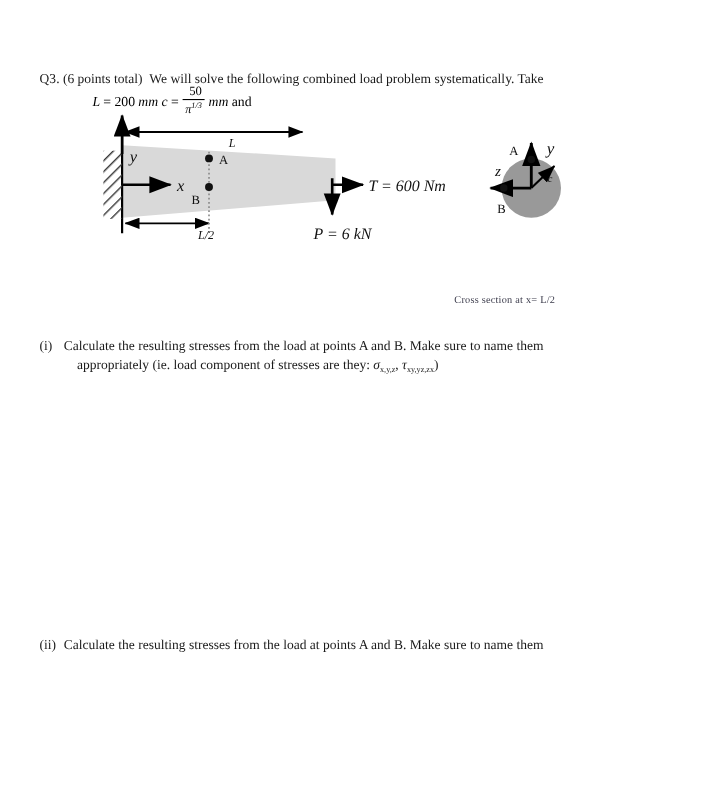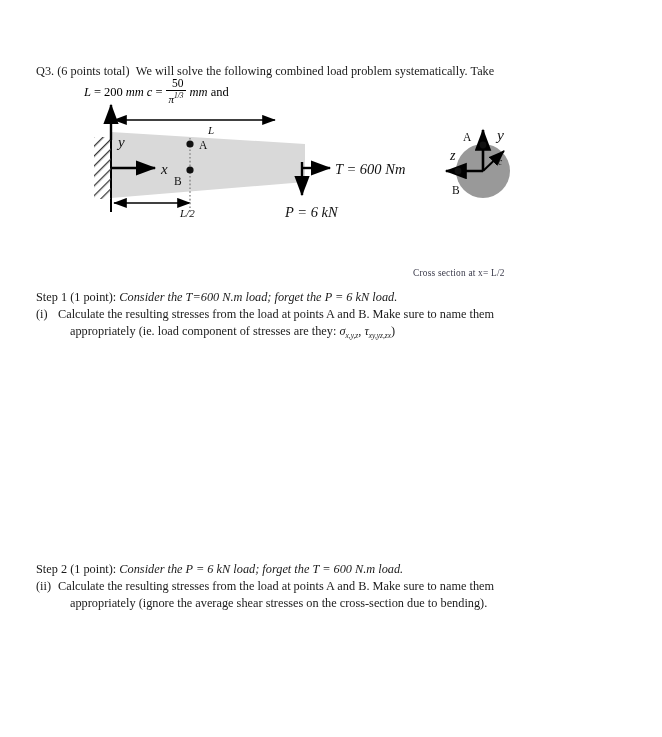--- a/index.html
+++ b/index.html
@@ -19,21 +19,21 @@
   .page { position: relative; width: 662px; height: 737px; }
 
   
   .para {
     position: absolute;
     font-size: 12.3px;
     line-height: 17px;
     color: #1a1a1a;
   }
   .ital { font-style: italic; }
-  .sub  { font-size: 7.4px; vertical-align: sub; font-style: italic; }
+  .sub  { font-size: 7.4px; vertical-align: sub; }
   .sym  { font-style: italic; }
 
   
   #q-head { left: 36px; top: 63px; width: 600px; }
 
   
   #formula {
     position: absolute;
     left: 84px; top: 78px;
     font-size: 12.5px;
@@ -192,43 +192,34 @@
       <text x="75" y="22" font-family="Liberation Serif, serif" font-size="15.5" font-style="italic" fill="#111">y</text>
       <text x="28" y="42" font-family="Liberation Serif, serif" font-size="14" font-style="italic" fill="#111">z</text>
       <text x="76" y="47" font-family="Liberation Serif, serif" font-size="9.5" font-style="italic" fill="#111">c</text>
       <text x="41" y="23" font-family="Liberation Serif, serif" font-size="11.5" fill="#111">A</text>
       <text x="30" y="76" font-family="Liberation Serif, serif" font-size="11.5" fill="#111">B</text>
     </svg>
   </div>
 
   <div id="xs-caption">Cross section at x= L/2</div>
 
-  <div class="para" id="step1-line">
-    <span>Step 1 (1 point):</span>
-    <span class="ital">Consider the  T=600 N.m load; forget the P = 6 kN load.</span>
-  </div>
 
   <div class="para" id="step1-item">
     <div class="item-row">
       <span class="item-mark">(i)</span>
       <span class="item-body">
         <span>Calculate the resulting stresses from the load at points A and B. Make sure to name them</span>
         <span class="l2"><span>appropriately (ie. load component of stresses are they: </span><span class="sym">σ</span><span class="sub">x,y,z</span><span>, </span><span class="sym">τ</span><span class="sub">xy,yz,zx</span><span>)</span></span>
       </span>
     </div>
   </div>
 
-  <div class="para" id="step2-line">
-    <span>Step 2 (1 point):</span>
-    <span class="ital">Consider the P = 6 kN load; forget the T = 600 N.m load.</span>
-  </div>
 
   <div class="para" id="step2-item">
     <div class="item-row">
       <span class="item-mark">(ii)</span>
       <span class="item-body">
         <span>Calculate the resulting stresses from the load at points A and B. Make sure to name them</span>
-        <span class="l2">appropriately (ignore the average shear stresses on the cross-section due to bending).</span>
       </span>
     </div>
   </div>
 
 </div>
 
 </body></html>

